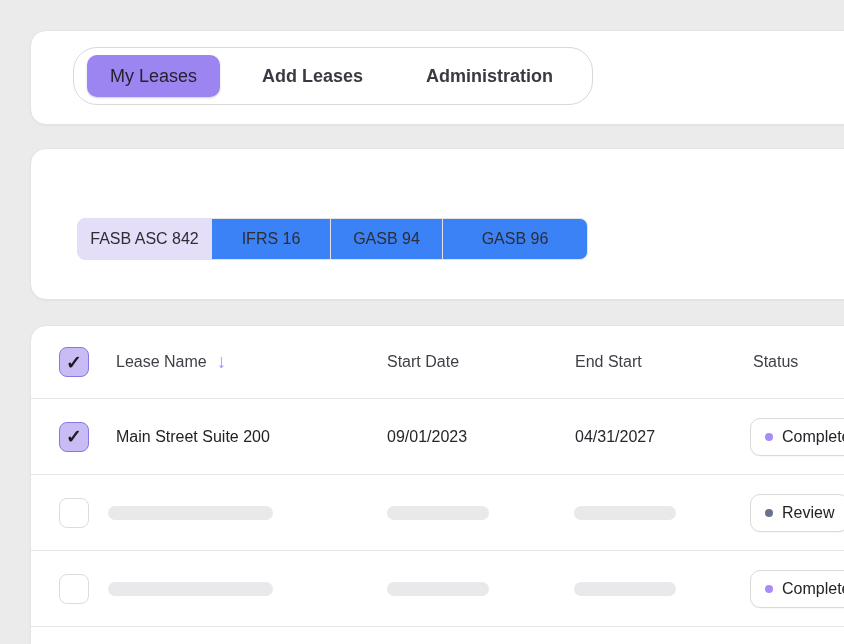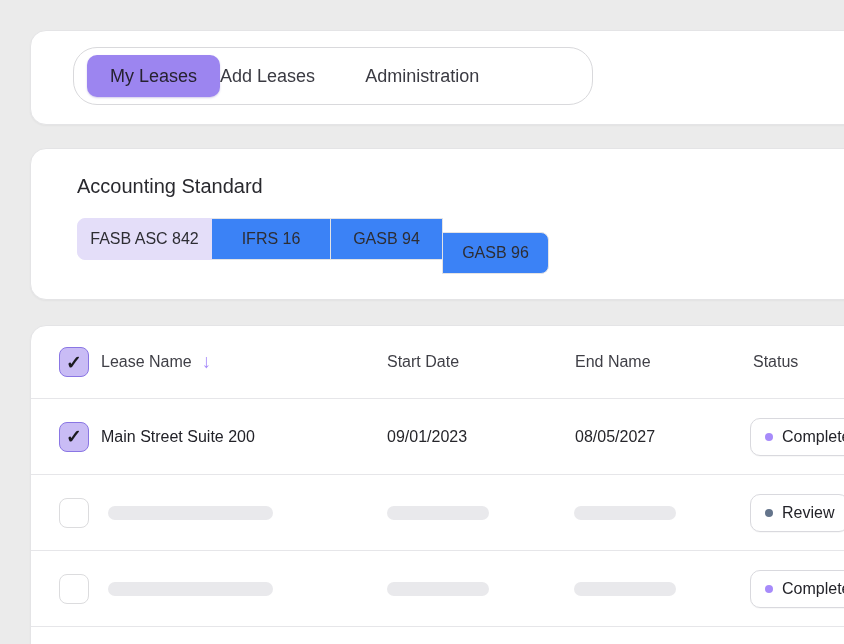--- a/index.html
+++ b/index.html
@@ -9,41 +9,41 @@
         border-radius:16px;box-shadow:0 1px 2px rgba(0,0,0,0.04);box-sizing:border-box;}
 
   
   .card-tabs{top:30px;height:95px;}
   .tab-group{position:absolute;left:42px;top:16px;width:520px;height:58px;border:1px solid #d9d9dc;
              border-radius:24px;display:flex;align-items:center;box-sizing:border-box;padding:0 0 0 13px;background:#fff;}
   .tab{font-size:18px;color:#3a3a42;cursor:pointer;white-space:nowrap;}
   .tab--pill{background:#9c85f0;color:#262230;border-radius:10px;height:42px;display:flex;align-items:center;
              padding:0 23px;font-weight:500;box-shadow:0 1px 2px rgba(80,50,180,0.25);}
   .tab--plain{padding:0;}
-  .tab--plain.t2{}
-  .tab--plain.t3{margin-left:50px;}
+  .tab--plain.t2{margin-left:42px;font-weight:bold;}
+  .tab--plain.t3{margin-left:63px;font-weight:bold;}
 
   
   .card-standard{top:148px;height:152px;}
   .standard-title{position:absolute;left:46px;top:26px;font-size:20px;color:#29292e;font-weight:500;}
   .seg-group{position:absolute;left:46px;top:69px;display:flex;}
   .seg{height:42px;display:flex;align-items:center;justify-content:center;font-size:16px;color:#2d2d33;
        background:#3b82f6;border:1px solid #e3e3e5;box-sizing:border-box;margin-left:-1px;cursor:pointer;}
   .seg:first-child{margin-left:0;border-top-left-radius:8px;border-bottom-left-radius:8px;}
   .seg:last-child{border-top-right-radius:8px;border-bottom-right-radius:8px;}
   .seg--selected{background:#e4def9;border-color:#e4def9;position:relative;z-index:1;}
-  .w1{width:135px;} .w2{width:120px;} .w3{width:131px;} .w4{width:113px;} .w5{width:107px;margin-top:14px;}
+  .w1{width:135px;} .w2{width:120px;} .w3{width:131px;} .w4{width:113px;} .w5{width:146px;}
 
   
   .card-table{top:325px;height:400px;padding:0;}
   .trow{position:relative;height:75px;border-bottom:1px solid #e6e6e9;}
   .trow--head{height:72px;}
   .cell{position:absolute;top:50%;transform:translateY(-50%);font-size:16px;color:#26262b;white-space:nowrap;}
   .cell--head{color:#3f3f46;font-weight:400;}
-  .c-check{left:28px;} .c-name{left:70px;} .c-start{left:356px;} .c-end{left:544px;} .c-status{left:722px;}
+  .c-check{left:28px;} .c-name{left:85px;} .c-start{left:356px;} .c-end{left:544px;} .c-status{left:722px;}
   .c-badge{left:719px;}
   .name-strong{font-weight:400;color:#222228;}
   .sort-arrow{color:#a78bfa;font-size:19px;margin-left:10px;vertical-align:-1px;}
 
   .checkbox{width:30px;height:30px;border-radius:8px;box-sizing:border-box;display:flex;align-items:center;
             justify-content:center;cursor:pointer;}
   .checkbox--checked{background:#c9bcf5;border:1.5px solid #8a76e4;}
   .checkbox--empty{background:#fff;border:1.5px solid #dcdcde;}
   .checkmark{font-size:19px;font-weight:700;color:#1b1b20;line-height:1;}
 
@@ -64,54 +64,53 @@
 
   <div class="card card-tabs">
     <div class="tab-group">
       <div class="tab tab--pill">My Leases</div>
       <div class="tab tab--plain t2">Add Leases</div>
       <div class="tab tab--plain t3">Administration</div>
     </div>
   </div>
 
   <div class="card card-standard">
-    <div class="standard-title">Accounting Standard</div>
     <div class="seg-group">
       <div class="seg seg--selected w1">FASB ASC 842</div>
       <div class="seg w2">IFRS 16</div>
       <div class="seg w4">GASB 94</div>
       <div class="seg w5">GASB 96</div>
     </div>
   </div>
 
   <div class="card card-table">
 
     <div class="trow trow--head">
       <div class="cell c-check">
         <div class="checkbox checkbox--checked">
           <span class="checkmark">✓</span>
         </div>
       </div>
       <div class="cell cell--head c-name">
         <span>Lease Name</span><span class="sort-arrow">↓</span>
       </div>
       <div class="cell cell--head c-start">Start Date</div>
-      <div class="cell cell--head c-end">End Name</div>
+      <div class="cell cell--head c-end">End Start</div>
       <div class="cell cell--head c-status">Status</div>
     </div>
 
     <div class="trow">
       <div class="cell c-check">
         <div class="checkbox checkbox--checked">
           <span class="checkmark">✓</span>
         </div>
       </div>
       <div class="cell c-name name-strong">Main Street Suite 200</div>
       <div class="cell c-start">09/01/2023</div>
-      <div class="cell c-end">08/05/2027</div>
+      <div class="cell c-end">04/31/2027</div>
       <div class="cell c-badge">
         <div class="badge">
           <span class="dot dot--complete"></span>
           <span class="badge-label">Complete</span>
         </div>
       </div>
     </div>
 
     <div class="trow">
       <div class="cell c-check">

